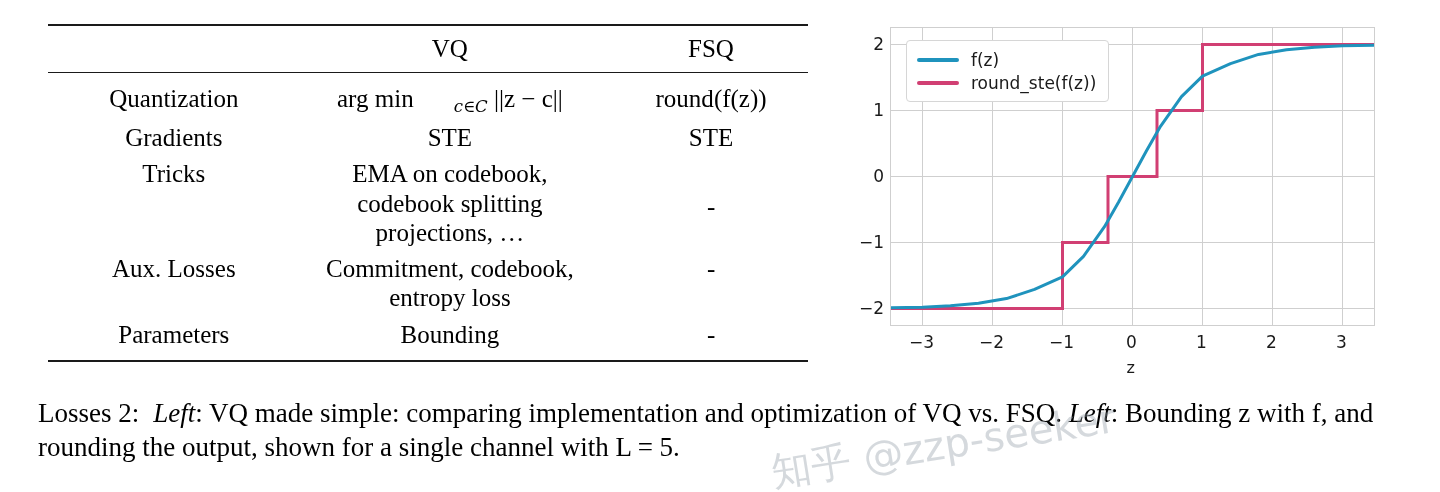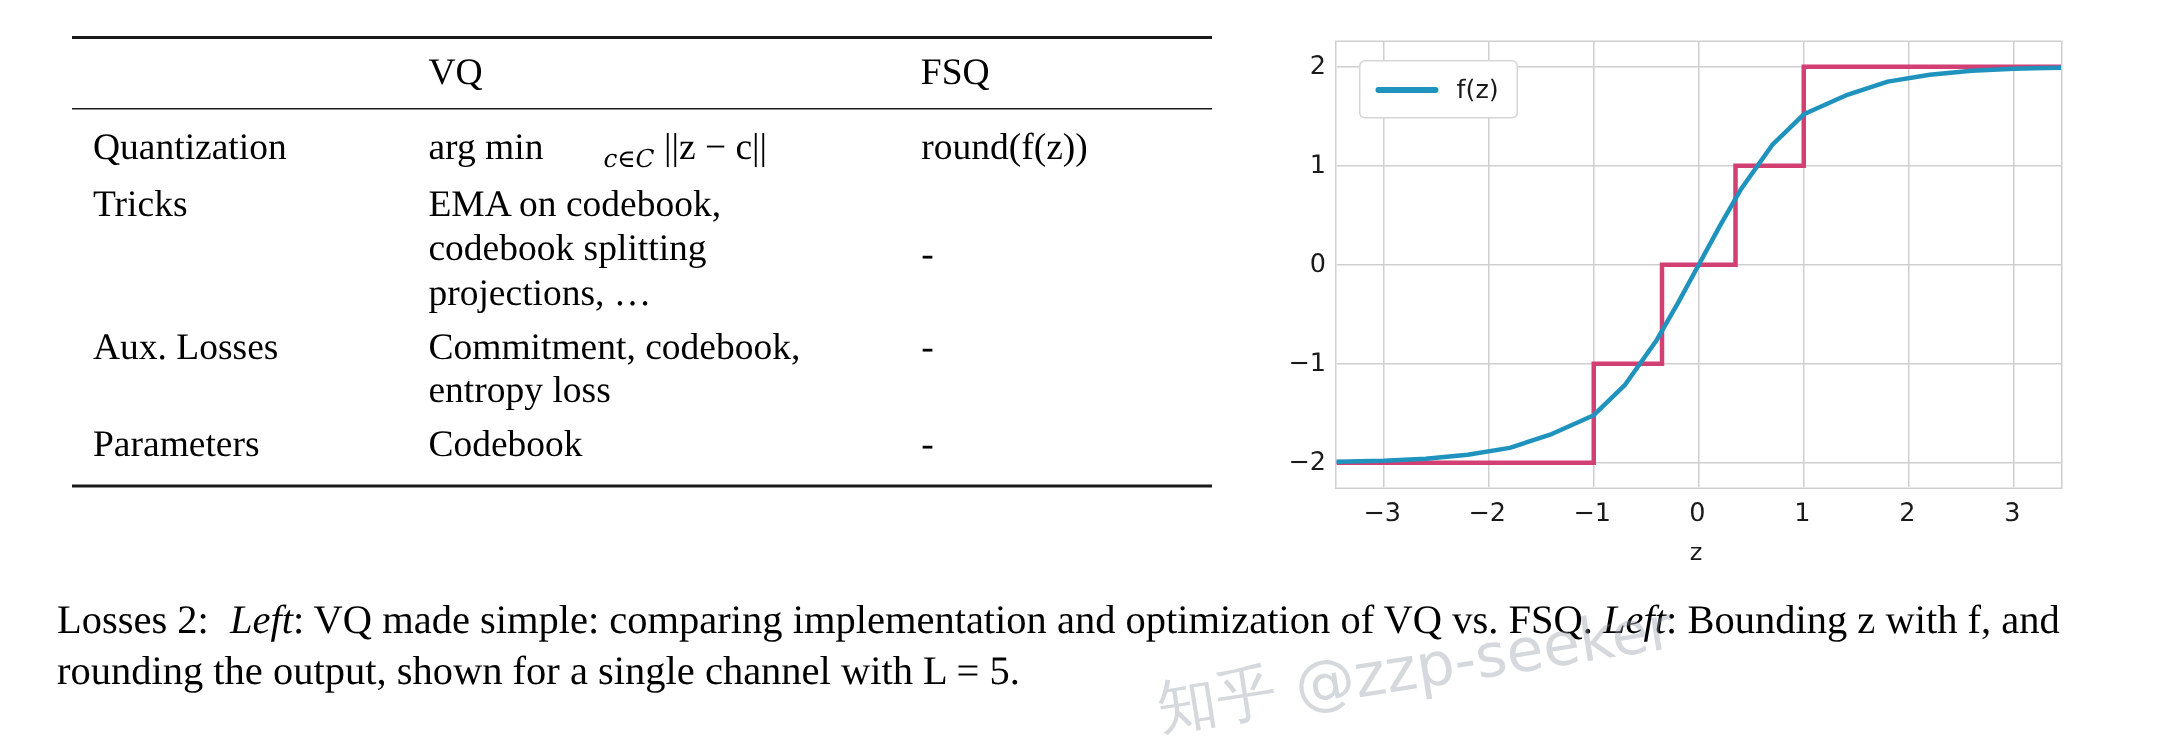--- a/index.html
+++ b/index.html
@@ -26,21 +26,21 @@
   .rule-thick { border-top: 2.2px solid #1a1a1a; height: 0; }
   .rule-thin  { border-top: 1.6px solid #1a1a1a; height: 0; }
 
   table.cmp {
     width: 100%;
     border-collapse: collapse;
     font-size: 25px;
     line-height: 1.17;
   }
   table.cmp th, table.cmp td {
-    text-align: left;
+    text-align: center;
     vertical-align: top;
     padding: 0;
     font-weight: normal;
   }
   .col-label { width: 225px; padding-left: 14px !important; }
   .col-vq    { width: 330px; }
   .col-fsq   { width: 195px; }
 
   thead th { padding-top: 8px !important; padding-bottom: 9px !important; }
   tbody tr td { padding-top: 7px !important; }
@@ -151,41 +151,46 @@
       <tr>
         <td class="col-label">Quantization</td>
         <td class="col-vq">
           <span class="nowrapnum"><span>arg min</span><span class="sub cal">c∈C</span>&nbsp;<span class="mathi">||z − c||</span></span>
         </td>
         <td class="col-fsq">
           <span class="nowrapnum"><span>round</span>(<span class="mathi">f(z)</span>)</span>
         </td>
       </tr>
       <tr>
+        <td class="col-label">Gradients</td>
+        <td class="col-vq">STE</td>
+        <td class="col-fsq">STE</td>
+      </tr>
+      <tr>
         <td class="col-label">Tricks</td>
         <td class="col-vq">
           <div>EMA on codebook,</div>
           <div>codebook splitting</div>
           <div>projections, …</div>
         </td>
         <td class="col-fsq">
           <span class="dash-mid" style="padding-top:33px">-</span>
         </td>
       </tr>
       <tr>
         <td class="col-label">Aux. Losses</td>
         <td class="col-vq">
           <div>Commitment, codebook,</div>
           <div>entropy loss</div>
         </td>
         <td class="col-fsq">-</td>
       </tr>
       <tr>
         <td class="col-label">Parameters</td>
-        <td class="col-vq">Codebook</td>
+        <td class="col-vq">Bounding</td>
         <td class="col-fsq">-</td>
       </tr>
     </tbody>
   </table>
   <div class="rule-thick"></div>
 </div>
 
 <div id="figure-plot">
 
   <div id="plot-axes">
@@ -224,20 +229,24 @@
       <div class="xtick" style="left: 503.5px;">3</div>
     </div>
 
   <div id="xaxis-label" style="left: 288.5px;">z</div>
 
   <div id="plot-legend">
     <div class="legend-row">
       <span class="legend-swatch" id="sw0" style="background: rgb(31, 147, 189);"></span>
       <span class="legend-text it">f(z)</span>
     </div>
+    <div class="legend-row">
+      <span class="legend-swatch" id="sw1" style="background: rgb(209, 63, 115);"></span>
+      <span class="legend-text">round_ste(f(z))</span>
+    </div>
   </div>
 </div>
 
 <div id="figure-caption">
   <span>Losses 2:</span><span class="cap-gap"></span><span class="it">Left</span><span>: VQ made simple: comparing implementation and optimization of VQ vs. FSQ.</span>
   <span class="it">Left</span><span>: Bounding z with f, and rounding the output, shown for a single channel with L = 5.</span>
 </div>
 
 <div id="watermark">知乎 @zzp-seeker</div>
 

